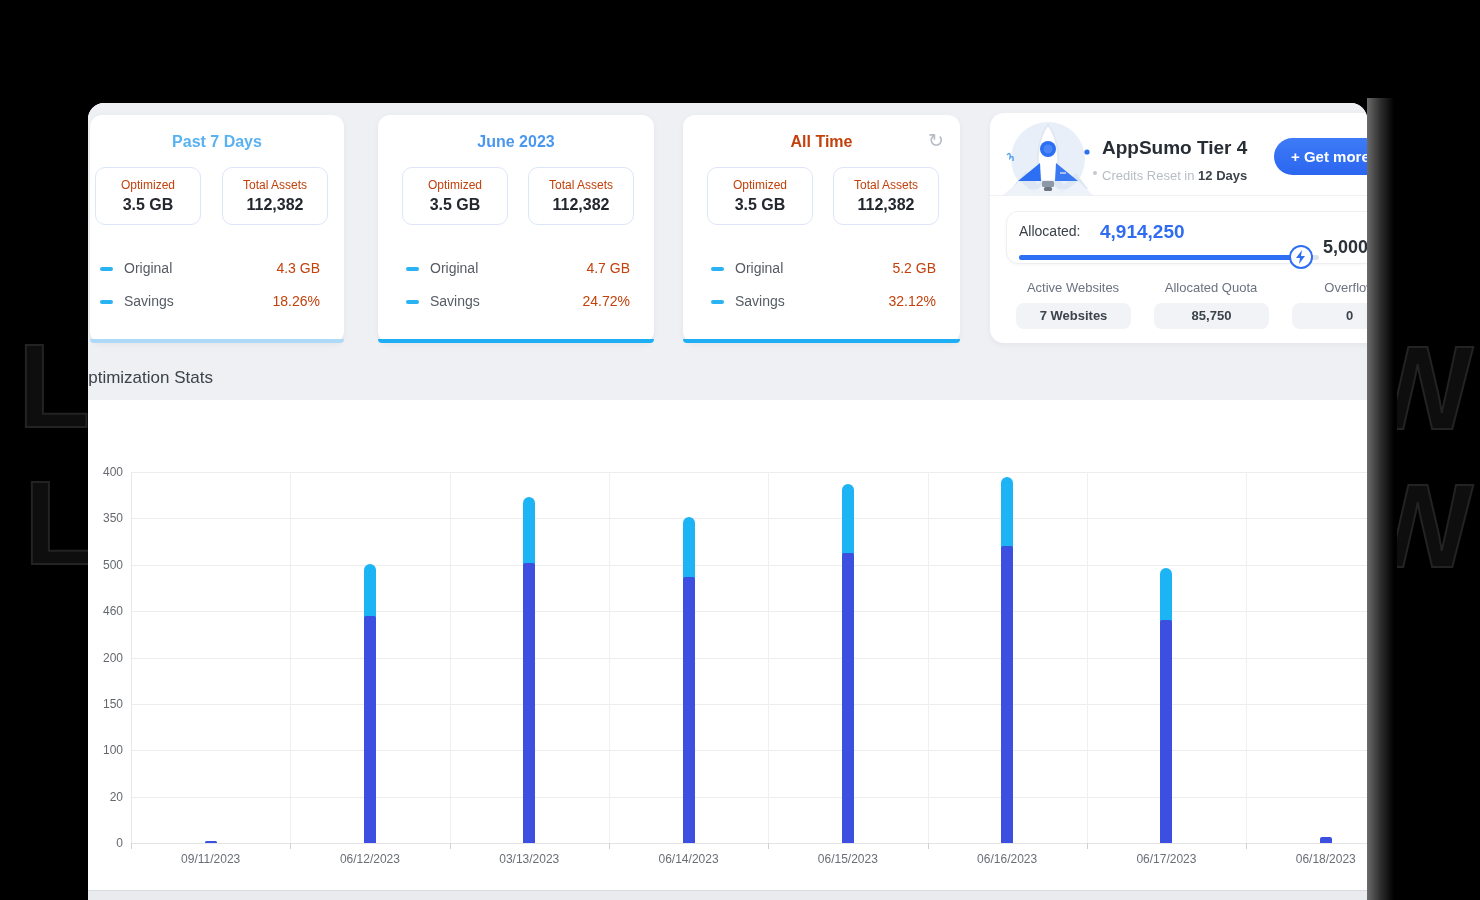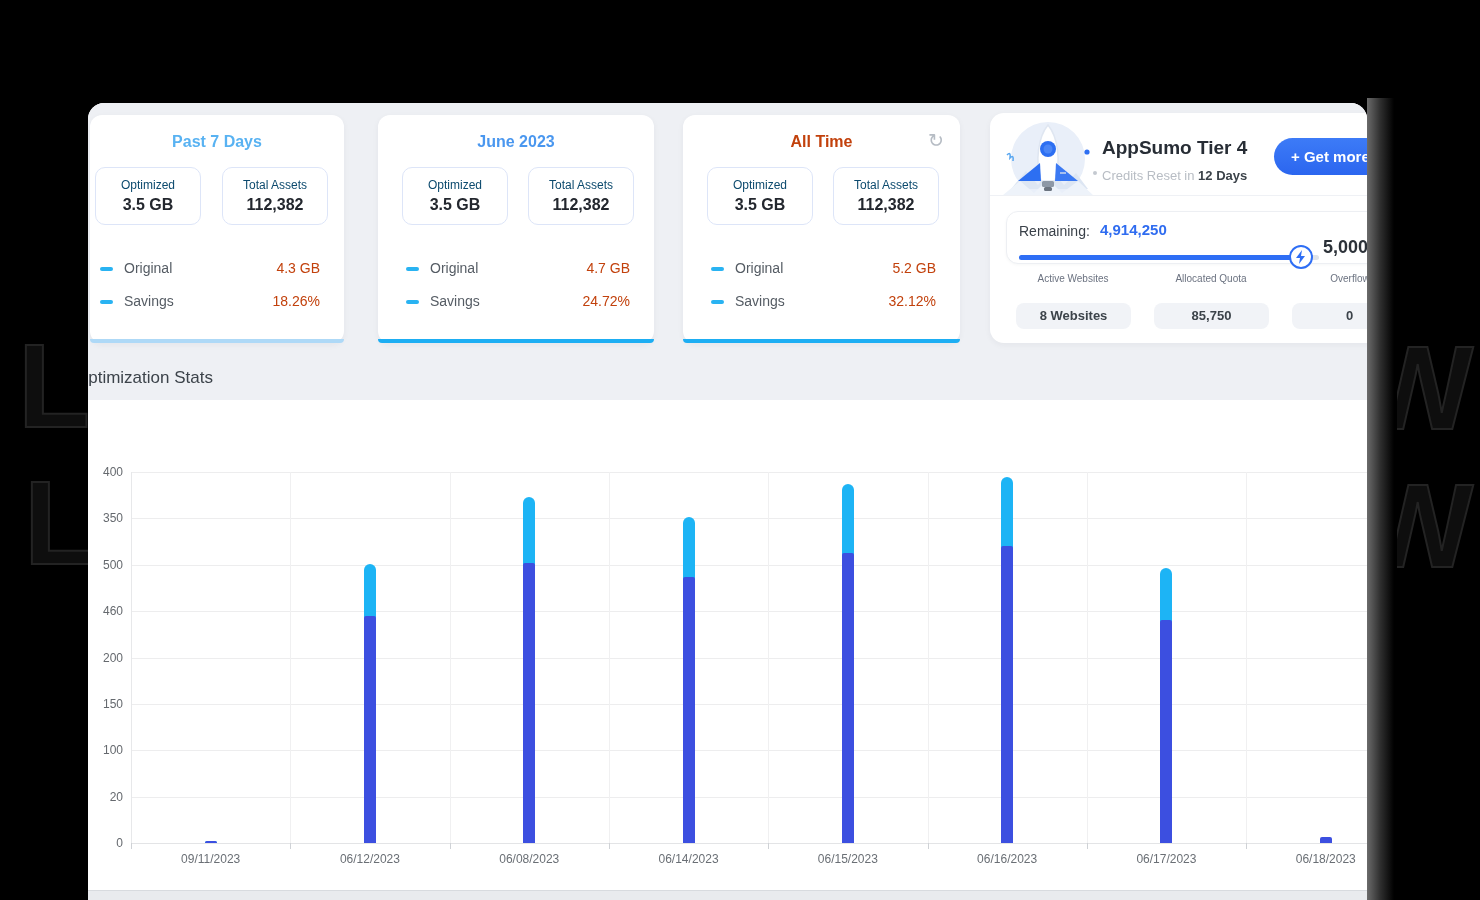--- a/index.html
+++ b/index.html
@@ -20,21 +20,21 @@
   #edge-fade { position:absolute; left:1367px; top:98px; width:30px; height:802px;
                background:linear-gradient(to right,#6b6b6b 0%, #2e2e2e 45%, #000 90%); }
 
   
   .card { position:absolute; top:12px; height:228px; background:#fff; border-radius:12px;
           box-shadow:0 2px 6px rgba(30,40,60,.05); }
   .card-title { position:absolute; top:18px; left:0; right:0; text-align:center;
                 font-size:16px; font-weight:bold; }
   .metric-box { position:absolute; top:52px; width:106px; height:58px; background:#fff;
                 border:1px solid #dde5f8; border-radius:10px; text-align:center; }
-  .metric-label { margin-top:10px; font-size:12px; color:#0c4a6e; }
+  .metric-label { margin-top:10px; font-size:12px; color:#c2410c; }
   .metric-value { margin-top:4px; font-size:16px; font-weight:bold; color:#23272e; }
   .stat-row { position:absolute; left:0; right:0; height:18px; }
   .dash { position:absolute; top:7px; width:13px; height:4px; border-radius:2px; background:#29b3f2; }
   .stat-label { position:absolute; font-size:14px; color:#555c64; }
   .stat-value { position:absolute; right:24px; font-size:14px; color:#c2410c; }
   .accent { position:absolute; left:0; right:0; bottom:0; height:4px; border-radius:0 0 12px 12px; }
   .refresh { position:absolute; right:16px; top:14px; font-size:19px; color:#b6bcc4; cursor:pointer; }
 
   
   #plan-card { position:absolute; left:902px; top:10px; width:465px; height:230px;
@@ -45,29 +45,29 @@
   #plan-reset-dot { position:absolute; left:103px; top:58px; width:4px; height:4px; border-radius:50%; background:#c4c9d0; }
   #get-more-btn { position:absolute; left:284px; top:25px; height:37px; width:150px;
                   border:none; border-radius:19px; background:linear-gradient(180deg,#3d7bf7,#2b66ef);
                   color:#fff; font-size:15px; font-weight:bold; text-align:left; padding:0 0 0 17px;
                   font-family:"Liberation Sans",sans-serif; white-space:nowrap; cursor:pointer; }
   #plan-divider { position:absolute; left:0; top:82px; width:100%; height:1px; background:#eff1f5; }
   #remaining-box { position:absolute; left:16px; top:98px; width:380px; height:53px;
                    border:1px solid #edeff3; border-radius:12px; background:#fff;
                    box-shadow:0 1px 3px rgba(30,40,60,.04); }
   #remaining-label { position:absolute; left:12px; top:11px; font-size:14px; color:#3a4149; }
-  #remaining-value { position:absolute; left:93px; top:9px; font-size:15px; font-weight:bold; color:#2f6cf0; }
+  #remaining-value { position:absolute; left:93px; top:9px; font-size:19px; font-weight:bold; color:#2f6cf0; }
   #slider { position:absolute; left:12px; top:33px; width:300px; height:24px; }
   #slider-track { position:absolute; left:0; top:10px; width:100%; height:5px; border-radius:3px; background:#dfe3e9; }
   #slider-fill  { position:absolute; left:0; top:10px; height:5px; border-radius:3px; background:#2e6ef5; }
   #slider-handle { position:absolute; top:0; width:24px; height:24px; border-radius:50%;
                    background:#fff; border:2.5px solid #2e6ef5; cursor:pointer; }
   #slider-handle svg { position:absolute; left:4px; top:3px; }
   #total-value { position:absolute; left:333px; top:124px; font-size:18px; font-weight:bold; color:#2b3138; white-space:nowrap; }
-  .plan-col-label { position:absolute; top:160px; width:140px; text-align:center; font-size:10px; color:#6b7280; white-space:nowrap; }
+  .plan-col-label { position:absolute; top:167px; width:140px; text-align:center; font-size:13px; color:#6b7280; white-space:nowrap; }
   .plan-pill { position:absolute; top:190px; width:115px; height:26px; background:#f1f3f7; border-radius:8px;
                text-align:center; line-height:26px; font-size:13px; font-weight:bold; color:#3c434a; }
 
   
   #section-heading { position:absolute; left:-13px; top:265px; font-size:17px; color:#3c434a; white-space:nowrap; }
 
   
   #legend { position:absolute; left:1103px; top:334px; height:20px; white-space:nowrap; }
   .legend-item { position:absolute; top:0; height:20px; cursor:pointer; }
   .legend-swatch { position:absolute; top:6px; width:16px; height:7px; border-radius:3px; }
@@ -184,38 +184,38 @@
       <div id="plan-title">AppSumo Tier 4</div>
       <div id="plan-reset-dot"></div>
       <div id="plan-reset">
         <span>Credits Reset in</span>
         <b>12 Days</b>
       </div>
       <button id="get-more-btn">+ Get more credits</button>
       <div id="plan-divider"></div>
 
       <div id="remaining-box">
-        <span id="remaining-label">Remaining:</span>
+        <span id="remaining-label">Allocated:</span>
         <span id="remaining-value">4,914,250</span>
         <div id="slider">
           <div id="slider-track"></div>
           <div id="slider-fill" style="width: 282px;"></div>
           <div id="slider-handle" style="left: 270px;">
             <svg width="11" height="14" viewBox="0 0 11 14">
                 <path d="M7,0 L1,8 L5,8 L4,14 L10,6 L6,6 Z" fill="#2e6ef5"></path>
               </svg>
           </div>
         </div>
       </div>
       <div id="total-value">5,000,000</div>
 
       <div class="plan-col-label" style="left:13px;">Active Websites</div>
       <div class="plan-col-label" style="left:151px;">Allocated Quota</div>
       <div class="plan-col-label" style="left:290px;">Overflow</div>
-      <div class="plan-pill" style="left:26px;">8 Websites</div>
+      <div class="plan-pill" style="left:26px;">7 Websites</div>
       <div class="plan-pill" style="left:164px;">85,750</div>
       <div class="plan-pill" style="left:302px;">0</div>
     </div>
 
     <div id="section-heading">Optimization Stats</div>
 
     <div id="legend">
       <div class="legend-item" style="left:0; width:85px;">
         <span class="legend-swatch" id="swatch-before" style="background: rgb(29, 180, 245);"></span>
         <span class="legend-label">Before</span>
@@ -262,21 +262,21 @@
         <div class="gridline-v" style="left: 1158.1px; top: 72px; height: 371px;"></div>
         <div class="tick" style="left: 1158.1px; top: 443px;"></div>
         <div class="bar" style="left: 122.65px; top: 441.145px; height: 1.855px; background: rgb(29, 180, 245); border-radius: 6px 6px 0px 0px;"></div>
         <div class="bar" style="left: 122.65px; top: 441.145px; height: 1.855px; background: rgb(60, 79, 224); border-radius: 2px 2px 0px 0px;"></div>
         <div class="xlabel" style="left: 122.65px; top: 452px;">09/11/2023</div>
         <div class="bar" style="left: 281.95px; top: 163.822px; height: 279.177px; background: rgb(29, 180, 245); border-radius: 6px 6px 0px 0px;"></div>
         <div class="bar" style="left: 281.95px; top: 215.762px; height: 227.238px; background: rgb(60, 79, 224); border-radius: 2px 2px 0px 0px;"></div>
         <div class="xlabel" style="left: 281.95px; top: 452px;">06/12/2023</div>
         <div class="bar" style="left: 441.25px; top: 97.0425px; height: 345.957px; background: rgb(29, 180, 245); border-radius: 6px 6px 0px 0px;"></div>
         <div class="bar" style="left: 441.25px; top: 162.895px; height: 280.105px; background: rgb(60, 79, 224); border-radius: 2px 2px 0px 0px;"></div>
-        <div class="xlabel" style="left: 441.25px; top: 452px;">06/08/2023</div>
+        <div class="xlabel" style="left: 441.25px; top: 452px;">03/13/2023</div>
         <div class="bar" style="left: 600.55px; top: 116.52px; height: 326.48px; background: rgb(29, 180, 245); border-radius: 6px 6px 0px 0px;"></div>
         <div class="bar" style="left: 600.55px; top: 176.808px; height: 266.192px; background: rgb(60, 79, 224); border-radius: 2px 2px 0px 0px;"></div>
         <div class="xlabel" style="left: 600.55px; top: 452px;">06/14/2023</div>
         <div class="bar" style="left: 759.85px; top: 84.0575px; height: 358.942px; background: rgb(29, 180, 245); border-radius: 6px 6px 0px 0px;"></div>
         <div class="bar" style="left: 759.85px; top: 152.692px; height: 290.308px; background: rgb(60, 79, 224); border-radius: 2px 2px 0px 0px;"></div>
         <div class="xlabel" style="left: 759.85px; top: 452px;">06/15/2023</div>
         <div class="bar" style="left: 919.15px; top: 76.6375px; height: 366.363px; background: rgb(29, 180, 245); border-radius: 6px 6px 0px 0px;"></div>
         <div class="bar" style="left: 919.15px; top: 146.2px; height: 296.8px; background: rgb(60, 79, 224); border-radius: 2px 2px 0px 0px;"></div>
         <div class="xlabel" style="left: 919.15px; top: 452px;">06/16/2023</div>
         <div class="bar" style="left: 1078.45px; top: 167.532px; height: 275.467px; background: rgb(29, 180, 245); border-radius: 6px 6px 0px 0px;"></div>

